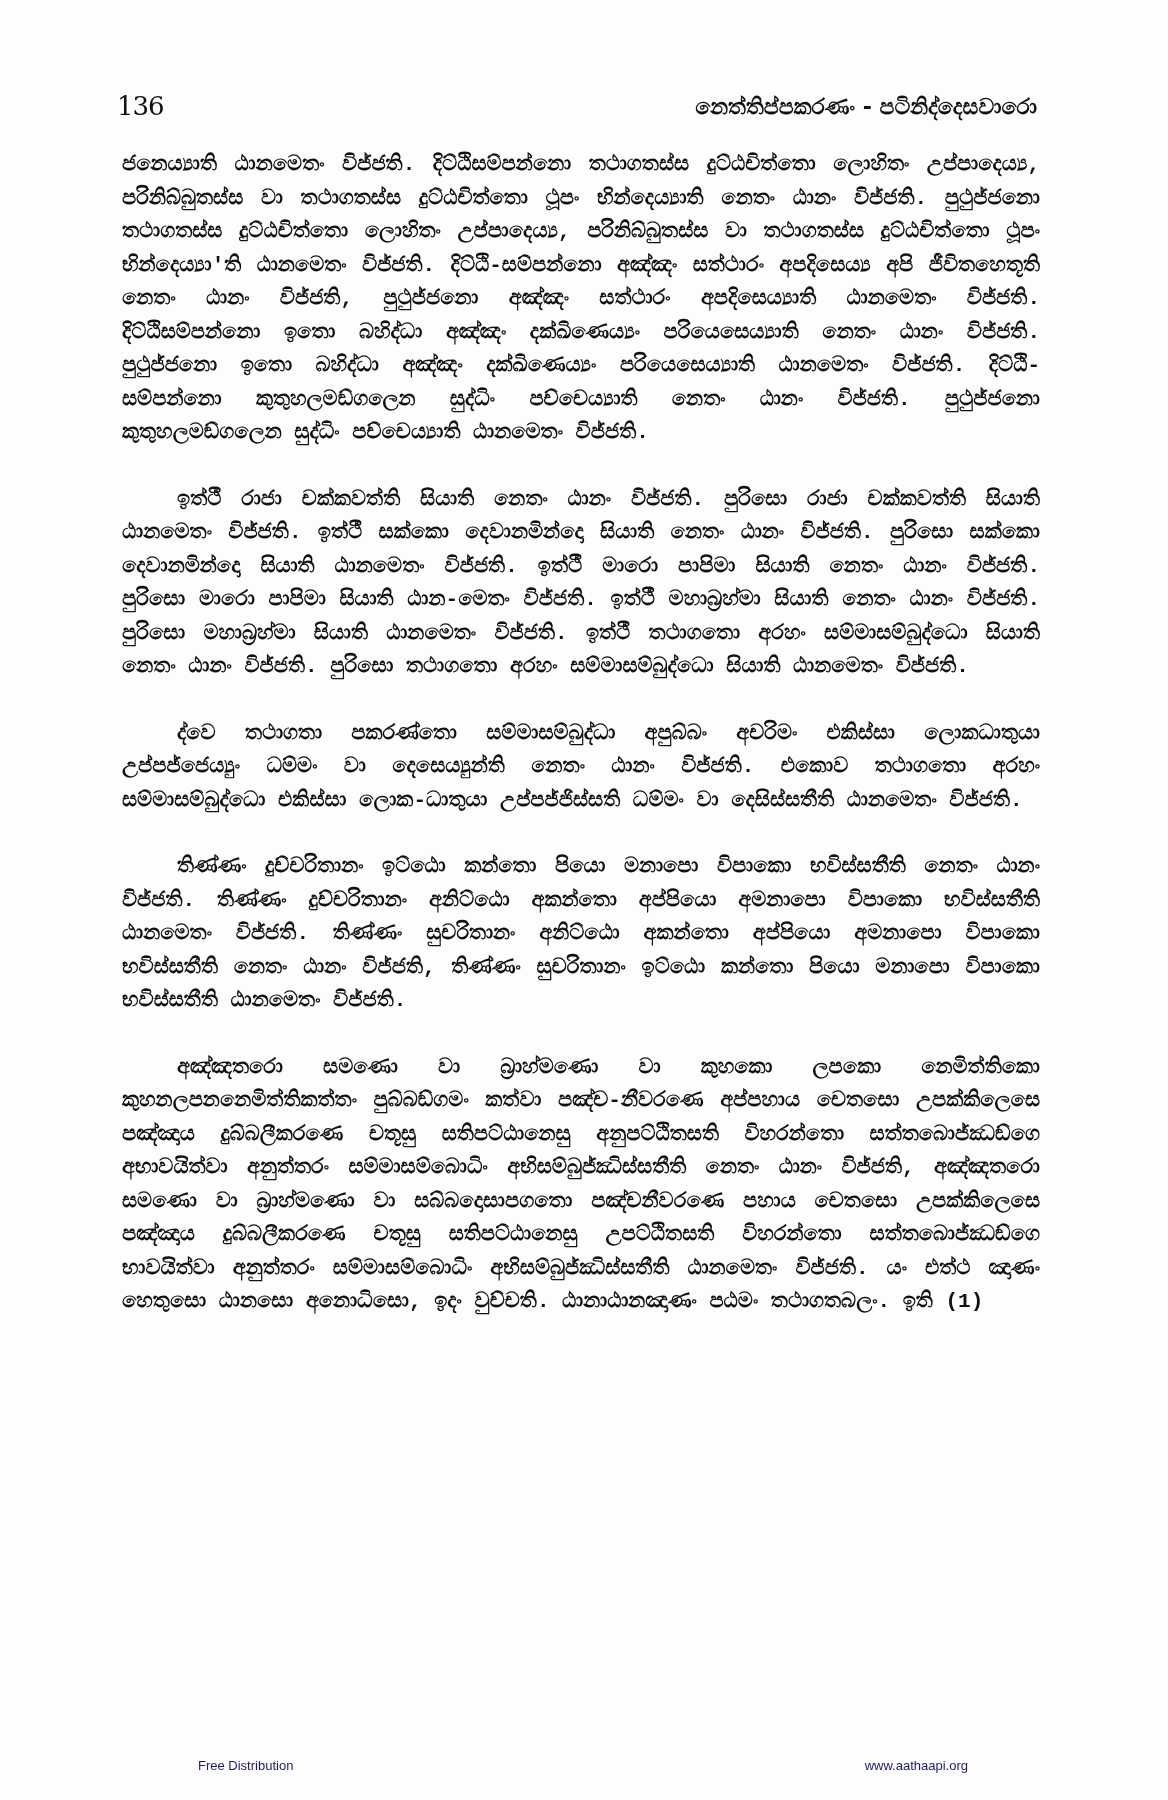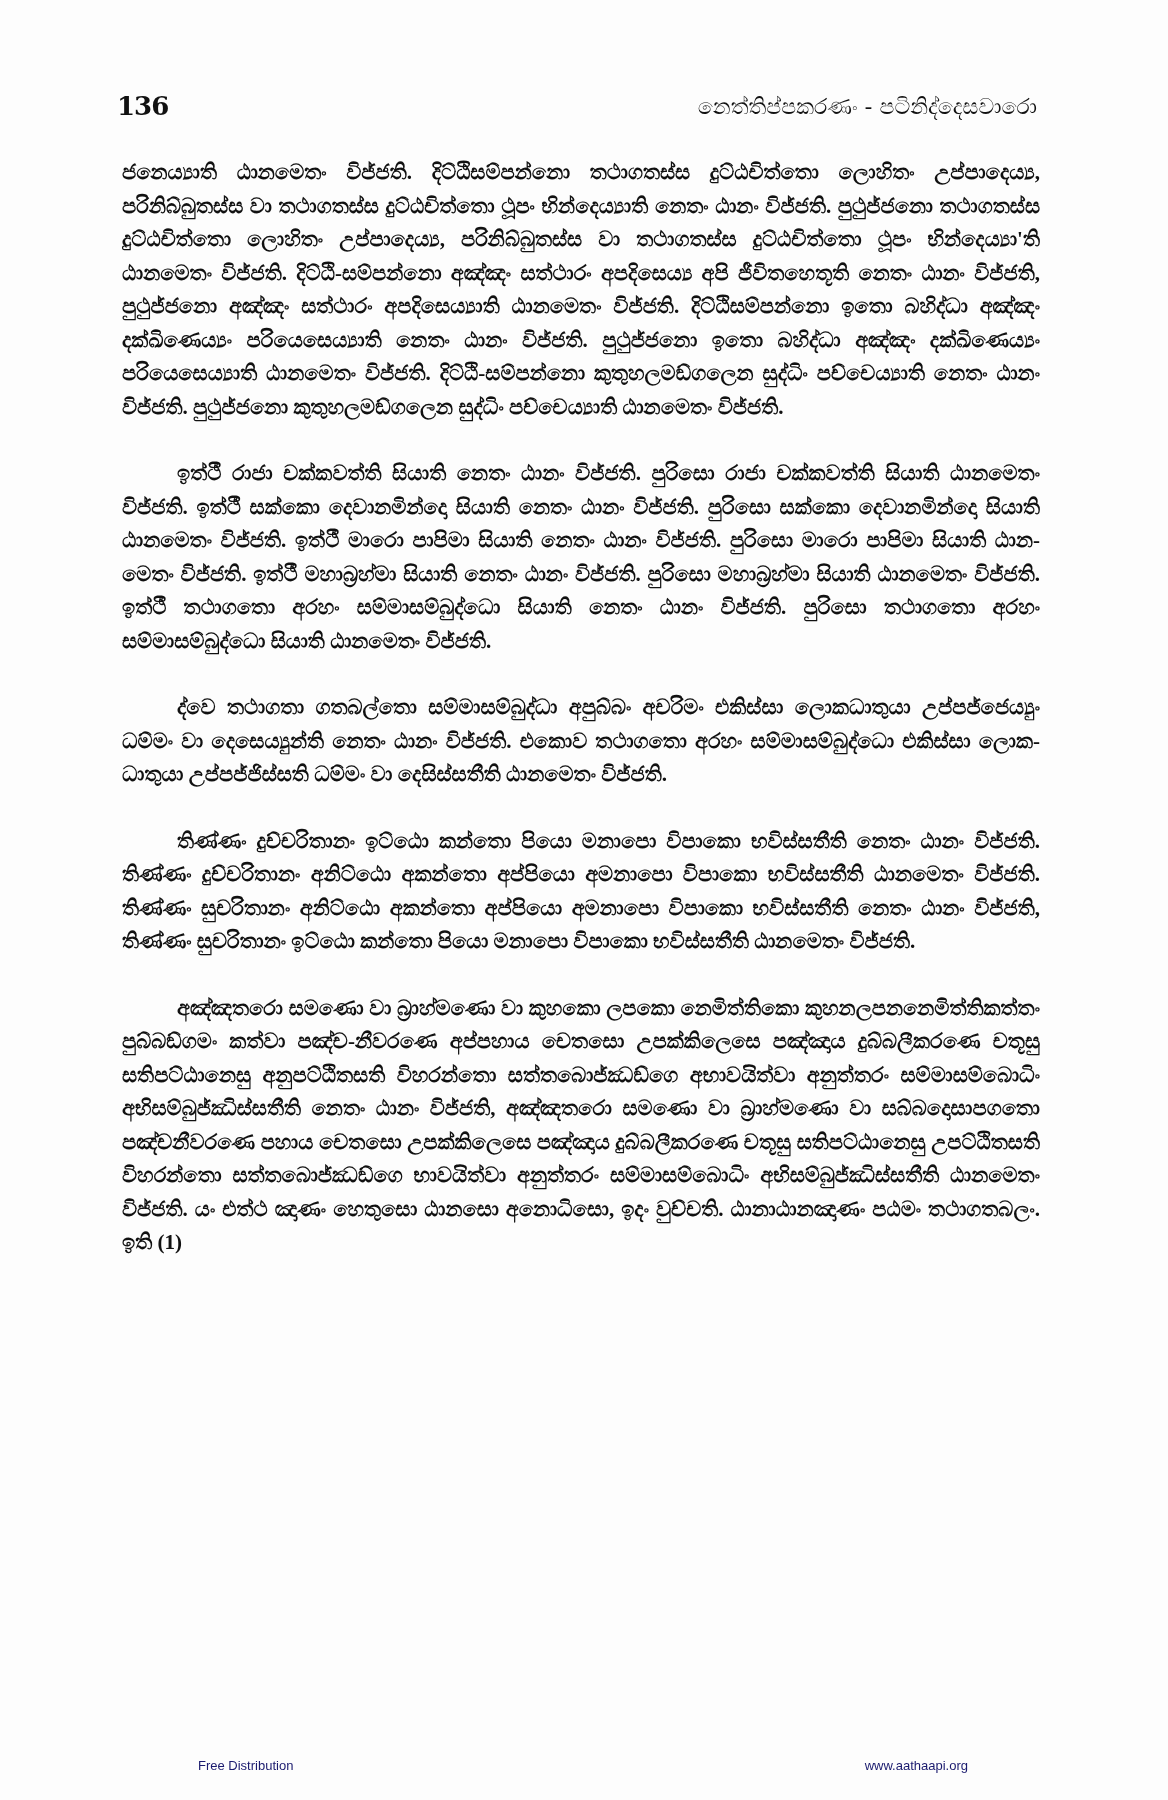--- a/index.html
+++ b/index.html
@@ -16,40 +16,39 @@
     top: 86px;
     left: 117px;
     width: 920px;
     height: 40px;
     display: flex;
     justify-content: space-between;
     align-items: center;
   }
   .page-number {
     font-family: "DejaVu Serif", serif;
-    font-weight: bold;
+    font-weight: normal;
     font-size: 26px;
     letter-spacing: -1px;
   }
   .running-title {
     font-family: "DejaVu Sans", sans-serif;
-    font-weight: normal;
+    font-weight: bold;
     font-size: 22px;
   }
   .body-text {
     position: absolute;
     top: 148px;
     left: 122px;
     width: 918px;
-    font-family: Liberation Serif, serif;
+    font-family: Liberation Mono, monospace;
     font-weight: bold;
     font-size: 21px;
     line-height: 33.5px;
     text-align: justify;
-    margin-top: 8px;
   }
   .para {
     margin: 0 0 33px 0;
   }
   .para.indent { text-indent: 55px; }
   .para.first { text-indent: 0; }
   .footer {
     position: absolute;
     top: 1758px;
     left: 198px;
@@ -65,21 +64,21 @@
 <body>
 
 <div class="page-header">
   <span class="page-number">136</span>
   <span class="running-title">නෙත්තිප්පකරණං - පටිනිද්දෙසවාරො</span>
 </div>
 
 <div class="body-text">
   <p class="para first">ජනෙය්‍යාති ඨානමෙතං විජ්ජති. දිට්ඨිසම්පන්නො තථාගතස්ස දුට්ඨචිත්තො ලොහිතං උප්පාදෙය්‍ය, පරිනිබ්බුතස්ස වා තථාගතස්ස දුට්ඨචිත්තො ථූපං භින්දෙය්‍යාති නෙතං ඨානං විජ්ජති. පුථුජ්ජනො තථාගතස්ස දුට්ඨචිත්තො ලොහිතං උප්පාදෙය්‍ය, පරිනිබ්බුතස්ස වා තථාගතස්ස දුට්ඨචිත්තො ථූපං භින්දෙය්‍යා'ති ඨානමෙතං විජ්ජති. දිට්ඨි-සම්පන්නො අඤ්ඤං සත්ථාරං අපදිසෙය්‍ය අපි ජීවිතහෙතූති නෙතං ඨානං විජ්ජති, පුථුජ්ජනො අඤ්ඤං සත්ථාරං අපදිසෙය්‍යාති ඨානමෙතං විජ්ජති. දිට්ඨිසම්පන්නො ඉතො බහිද්ධා අඤ්ඤං දක්ඛිණෙය්‍යං පරියෙසෙය්‍යාති නෙතං ඨානං විජ්ජති. පුථුජ්ජනො ඉතො බහිද්ධා අඤ්ඤං දක්ඛිණෙය්‍යං පරියෙසෙය්‍යාති ඨානමෙතං විජ්ජති. දිට්ඨි-සම්පන්නො කුතුහලමඞ්ගලෙන සුද්ධිං පච්චෙය්‍යාති නෙතං ඨානං විජ්ජති. පුථුජ්ජනො කුතුහලමඞ්ගලෙන සුද්ධිං පච්චෙය්‍යාති ඨානමෙතං විජ්ජති.</p>
   <p class="para indent">ඉත්ථී රාජා චක්කවත්ති සියාති නෙතං ඨානං විජ්ජති. පුරිසො රාජා චක්කවත්ති සියාති ඨානමෙතං විජ්ජති. ඉත්ථී සක්කො දෙවානමින්දො සියාති නෙතං ඨානං විජ්ජති. පුරිසො සක්කො දෙවානමින්දො සියාති ඨානමෙතං විජ්ජති. ඉත්ථී මාරො පාපිමා සියාති නෙතං ඨානං විජ්ජති. පුරිසො මාරො පාපිමා සියාති ඨාන-මෙතං විජ්ජති. ඉත්ථී මහාබ්‍රහ්මා සියාති නෙතං ඨානං විජ්ජති. පුරිසො මහාබ්‍රහ්මා සියාති ඨානමෙතං විජ්ජති. ඉත්ථී තථාගතො අරහං සම්මාසම්බුද්ධො සියාති නෙතං ඨානං විජ්ජති. පුරිසො තථාගතො අරහං සම්මාසම්බුද්ධො සියාති ඨානමෙතං විජ්ජති.</p>
-  <p class="para indent">ද්වෙ තථාගතා ගතබල්තො සම්මාසම්බුද්ධා අපුබ්බං අචරිමං එකිස්සා ලොකධාතුයා උප්පජ්ජෙය්‍යුං ධම්මං වා දෙසෙය්‍යුන්ති නෙතං ඨානං විජ්ජති. එකොව තථාගතො අරහං සම්මාසම්බුද්ධො එකිස්සා ලොක-ධාතුයා උප්පජ්ජිස්සති ධම්මං වා දෙසිස්සතීති ඨානමෙතං විජ්ජති.</p>
+  <p class="para indent">ද්වෙ තථාගතා පකරණ්තො සම්මාසම්බුද්ධා අපුබ්බං අචරිමං එකිස්සා ලොකධාතුයා උප්පජ්ජෙය්‍යුං ධම්මං වා දෙසෙය්‍යුන්ති නෙතං ඨානං විජ්ජති. එකොව තථාගතො අරහං සම්මාසම්බුද්ධො එකිස්සා ලොක-ධාතුයා උප්පජ්ජිස්සති ධම්මං වා දෙසිස්සතීති ඨානමෙතං විජ්ජති.</p>
   <p class="para indent">තිණ්ණං දුච්චරිතානං ඉට්ඨො කන්තො පියො මනාපො විපාකො භවිස්සතීති නෙතං ඨානං විජ්ජති. තිණ්ණං දුච්චරිතානං අනිට්ඨො අකන්තො අප්පියො අමනාපො විපාකො භවිස්සතීති ඨානමෙතං විජ්ජති. තිණ්ණං සුචරිතානං අනිට්ඨො අකන්තො අප්පියො අමනාපො විපාකො භවිස්සතීති නෙතං ඨානං විජ්ජති, තිණ්ණං සුචරිතානං ඉට්ඨො කන්තො පියො මනාපො විපාකො භවිස්සතීති ඨානමෙතං විජ්ජති.</p>
   <p class="para indent">අඤ්ඤතරො සමණො වා බ්‍රාහ්මණො වා කුහකො ලපකො නෙමිත්තිකො කුහනලපනනෙමිත්තිකත්තං පුබ්බඞ්ගමං කත්වා පඤ්ච-නීවරණෙ අප්පහාය චෙතසො උපක්කිලෙසෙ පඤ්ඤාය දුබ්බලීකරණෙ චතූසු සතිපට්ඨානෙසු අනුපට්ඨිතසති විහරන්තො සත්තබොජ්ඣඞ්ගෙ අභාවයිත්වා අනුත්තරං සම්මාසම්බොධිං අභිසම්බුජ්ඣිස්සතීති නෙතං ඨානං විජ්ජති, අඤ්ඤතරො සමණො වා බ්‍රාහ්මණො වා සබ්බදොසාපගතො පඤ්චනීවරණෙ පහාය චෙතසො උපක්කිලෙසෙ පඤ්ඤාය දුබ්බලීකරණෙ චතූසු සතිපට්ඨානෙසු උපට්ඨිතසති විහරන්තො සත්තබොජ්ඣඞ්ගෙ භාවයිත්වා අනුත්තරං සම්මාසම්බොධිං අභිසම්බුජ්ඣිස්සතීති ඨානමෙතං විජ්ජති. යං එත්ථ ඤාණං හෙතුසො ඨානසො අනොධිසො, ඉදං වුච්චති. ඨානාඨානඤාණං පඨමං තථාගතබලං. ඉති (1)</p>
 </div>
 
 <div class="footer">
   <span>Free Distribution</span>
   <span>www.aathaapi.org</span>
 </div>
 
 </body></html>

